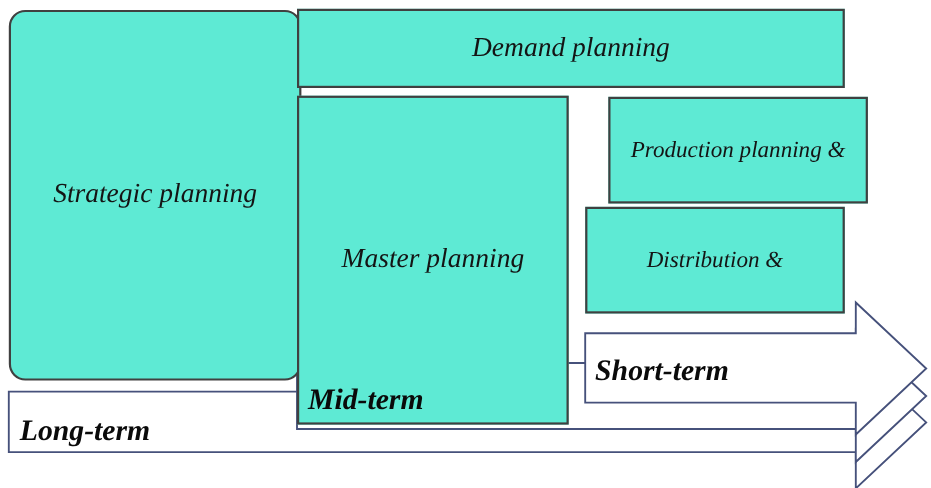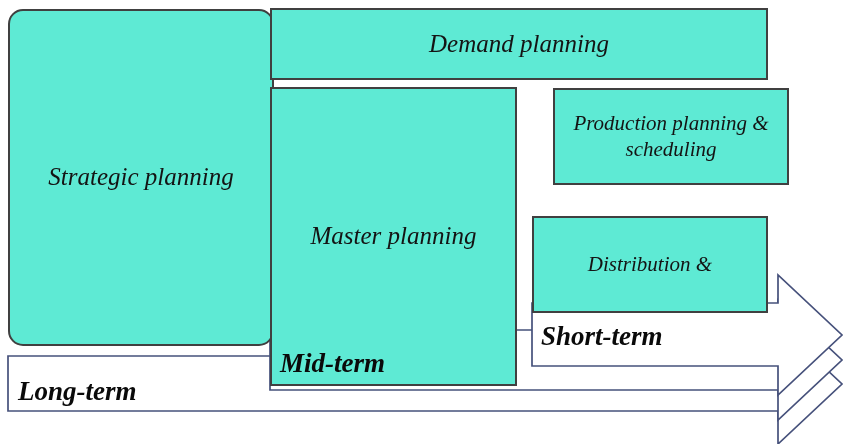--- a/index.html
+++ b/index.html
@@ -22,21 +22,21 @@
     align-items:center;justify-content:center;
     text-align:center;
     z-index:2;
     font-style:italic;
   }
   .box span{display:block;white-space:nowrap;line-height:1.22;}
   .box-strategic{left:8px;top:9px;width:266px;height:337px;font-size:25px;border-radius:15px;}
   .box-demand{left:270px;top:8px;width:498px;height:72px;font-size:25px;}
   .box-master{left:270px;top:87px;width:247px;height:299px;font-size:25px;}
   .box-production{left:532px;top:88px;width:236px;height:97px;font-size:21px;margin-left:21px;}
-  .box-distribution{left:532px;top:216px;width:236px;height:97px;font-size:21px;}
+  .box-distribution{left:532px;top:188px;width:236px;height:97px;font-size:21px;}
   .arrow-label{
     position:absolute;z-index:3;
     font-weight:bold;font-style:italic;
     font-size:27px;line-height:1;
     white-space:nowrap;
     color:#0a0a0a;
   }
   .label-long{left:18px;top:378px;font-family:Liberation Serif, serif;}
   .label-mid{left:280px;top:350px;}
   .label-short{left:541px;top:323px;}
@@ -59,21 +59,20 @@
   <div class="box box-demand">
     <span>Demand planning</span>
   </div>
 
   <div class="box box-master">
     <span>Master planning</span>
   </div>
 
   <div class="box box-production">
     <span>Production planning &amp;</span>
-    <span>scheduling</span>
   </div>
 
   <div class="box box-distribution">
     <span>Distribution &amp;</span>
   </div>
 
   <div class="arrow-label label-long">Long-term</div>
   <div class="arrow-label label-mid">Mid-term</div>
   <div class="arrow-label label-short">Short-term</div>
 

